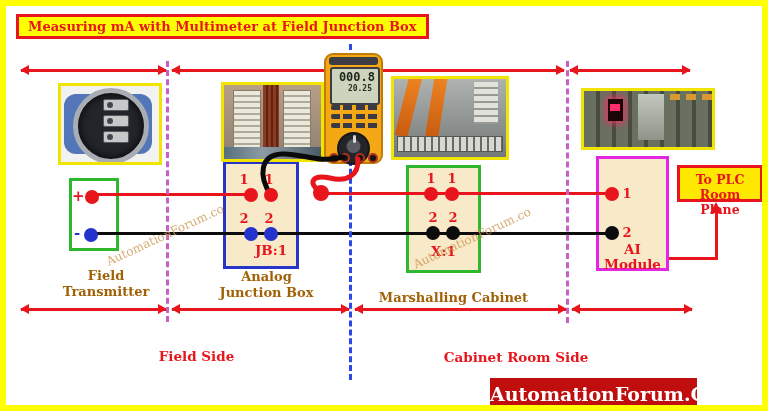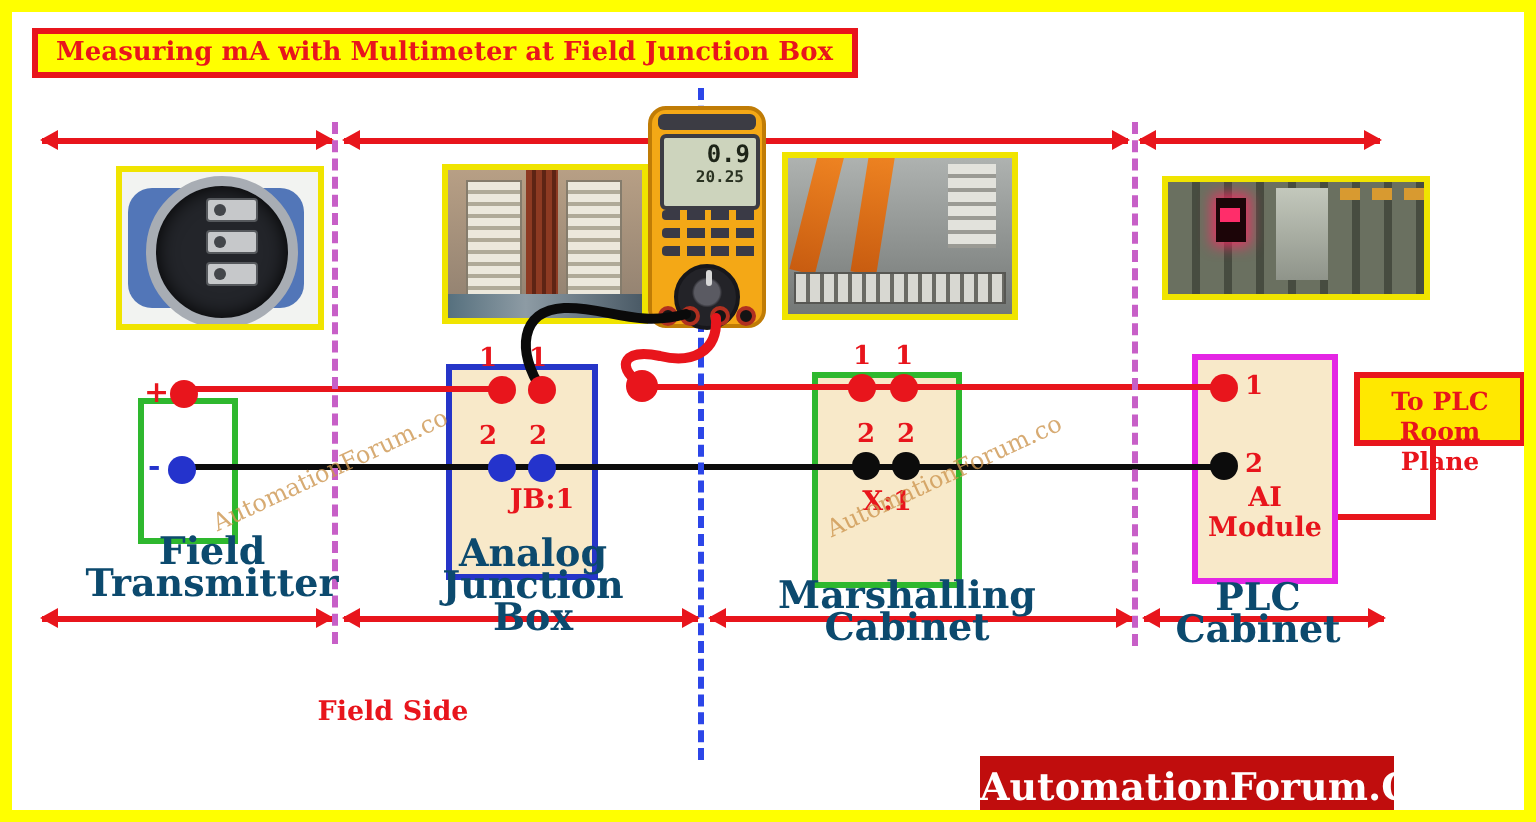--- a/index.html
+++ b/index.html
@@ -2,36 +2,36 @@
 <html><head>
 <meta charset="utf-8">
 <style>
   html,body{margin:0;padding:0;background:#888;}
   .page{position:relative;width:768px;height:411px;background:#ffffff;border:6px solid #ffff00;box-sizing:border-box;overflow:hidden;font-family:"DejaVu Serif", serif;}
   .abs{position:absolute;}
 
   
   .red-b{color:#e8151c;font-weight:bold;}
   .title-box{left:10px;top:8px;background:#ffff00;border:3px solid #e8151c;padding:2px 9px;font-size:13px;font-weight:bold;color:#e8151c;white-space:nowrap;z-index:9;}
-  .sec-label{font-size:19px;font-weight:bold;color:#0c4a6e;text-align:center;line-height:16px;z-index:8;}
+  .sec-label{font-size:13px;font-weight:bold;color:#a16207;text-align:center;line-height:16px;z-index:8;}
   .zone-label{font-size:13.5px;font-weight:bold;color:#e8151c;text-align:center;z-index:8;}
 
   
   .dim{position:absolute;height:2.5px;background:#e8151c;z-index:3;}
   .ah{position:absolute;width:0;height:0;top:-3.8px;border-top:5px solid transparent;border-bottom:5px solid transparent;}
   .ah.l{left:-1px;border-right:9px solid #e8151c;}
   .ah.r{right:-1px;border-left:9px solid #e8151c;}
 
   
   .vdash{position:absolute;width:0;z-index:5;}
   .vdash.m{border-left:3px dashed #c75fc7;}
   .vdash.b{border-left:3px dashed #2c46e8;}
 
   
-  .tbox{position:absolute;box-sizing:border-box;z-index:2;margin-top:21px;}
+  .tbox{position:absolute;box-sizing:border-box;z-index:2;}
   .ft-box{border:3px solid #2eb82e;background:#ffffff;}
   .jb-box{border:3px solid #2635c8;background:#f8e9c9;}
   .x-box{border:3px solid #2eb82e;background:#f8e9c9;}
   .ai-box{border:3px solid #e426e4;background:#f8e9c9;}
   .bp-box{border:3px solid #e8151c;background:#ffe800;font-size:12.5px;font-weight:bold;color:#e8151c;text-align:center;line-height:15px;padding-top:4px;z-index:6;}
   .tag{position:absolute;font-size:13.5px;font-weight:bold;color:#e8151c;text-align:center;z-index:4;}
   .tnum{position:absolute;font-size:13px;font-weight:bold;color:#e8151c;width:14px;text-align:center;z-index:4;}
   .sign{position:absolute;font-size:15px;font-weight:bold;z-index:4;}
 
   
@@ -206,21 +206,21 @@
         <i></i>
       </div>
     <div class="pp-amber" style="left:86px"></div>
     <div class="pp-amber" style="left:102px"></div>
     <div class="pp-amber" style="left:118px"></div>
   </div>
 
   <div class="meter">
     <div class="m-top"></div>
     <div class="m-screen">
-      <div class="m-d1">0.9</div>
+      <div class="m-d1">000.8</div>
       <div class="m-d2">20.25</div>
     </div>
     <div class="m-btnrow" style="top:50px"></div>
     <div class="m-btnrow" style="top:59px"></div>
     <div class="m-btnrow" style="top:68px"></div>
     <div class="m-dial">
         <i></i>
       </div>
     <span class="m-port" style="left:3px"></span>
     <span class="m-port" style="left:14px"></span>
@@ -238,22 +238,22 @@
 
   <div class="abs sec-label" style="left:35px;top:262px;width:130px">
     <span>Field</span><br>
     <span>Transmitter</span>
   </div>
   <div class="abs sec-label" style="left:365px;top:284px;width:165px">Marshalling Cabinet</div>
   <div class="abs sec-label" style="left:193px;top:263px;width:135px">
     <span>Analog</span><br>
     <span>Junction Box</span>
   </div>
-  <div class="abs sec-label" style="left:558px;top:285px;width:130px">PLC Cabinet</div>
 
   <div class="abs zone-label" style="left:128px;top:342px;width:125px">Field Side</div>
+  <div class="abs zone-label" style="left:425px;top:343px;width:170px">Cabinet Room Side</div>
 
   <div class="wm" style="left:95px;top:222px">AutomationForum.co</div>
   <div class="wm" style="left:402px;top:225px">AutomationForum.co</div>
 
   <div class="logo">AutomationForum.Co</div>
 
 </div>
 
 </body></html>

